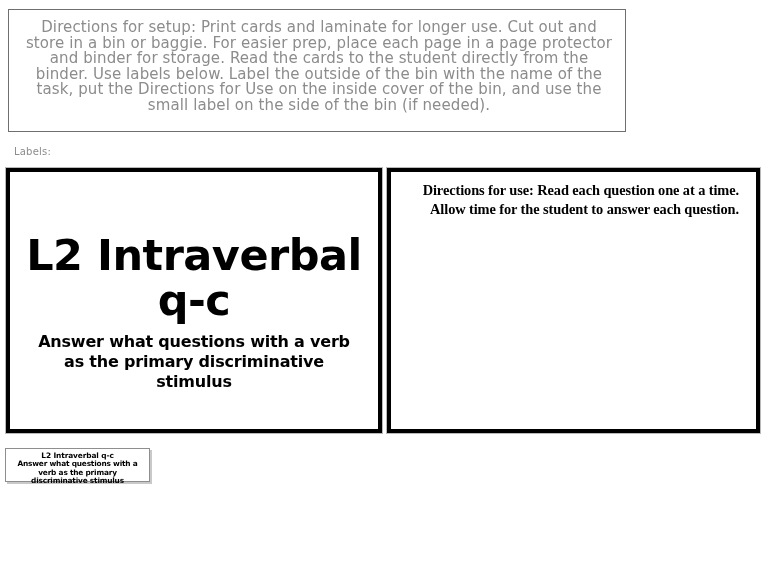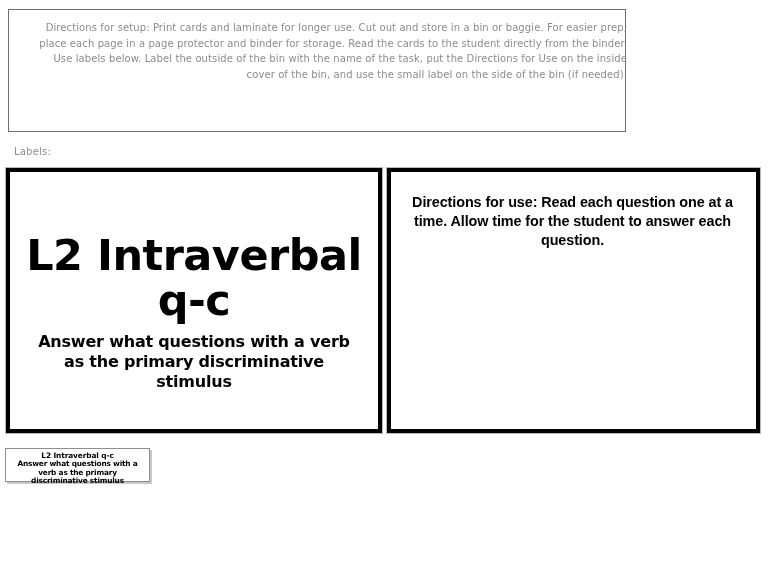--- a/index.html
+++ b/index.html
@@ -22,29 +22,29 @@
     left: 8px;
     top: 9px;
     width: 618px;
     height: 123px;
     border: 1px solid #6f6f6f;
     box-sizing: border-box;
     background: #ffffff;
   }
   .setup-text {
     position: absolute;
-    left: 30px;
+    left: 16px;
     top: 10px;
     width: 588px;
     font-family: "DejaVu Sans", sans-serif;
-    font-size: 10px;
+    font-size: 15px;
     line-height: 15.6px;
     color: #8c8c8c;
     letter-spacing: 0.1px;
-    text-align: right;
+    text-align: center;
     white-space: normal;
   }
 
   
   .labels-caption {
     position: absolute;
     left: 14px;
     top: 145px;
     font-family: "DejaVu Sans", sans-serif;
     font-size: 10px;
@@ -113,28 +113,28 @@
   .card-use {
     left: 387px;
     top: 5px;
     width: 373px;
     height: 265px;
   }
   .use-text {
     position: absolute;
     left: 14px;
     right: 16px;
-    top: 20px;
-    font-family: Liberation Sans, sans-serif;
+    top: 8px;
+    font-family: Liberation Serif, serif;
     font-size: 14.4px;
     font-weight: bold;
     line-height: 19px;
     color: #000000;
     letter-spacing: -0.1px;
-    text-align: center;
+    text-align: right;
   }
 
   
   .small-label {
     position: absolute;
     left: 5px;
     top: 448px;
     width: 145px;
     height: 34px;
     box-sizing: border-box;

